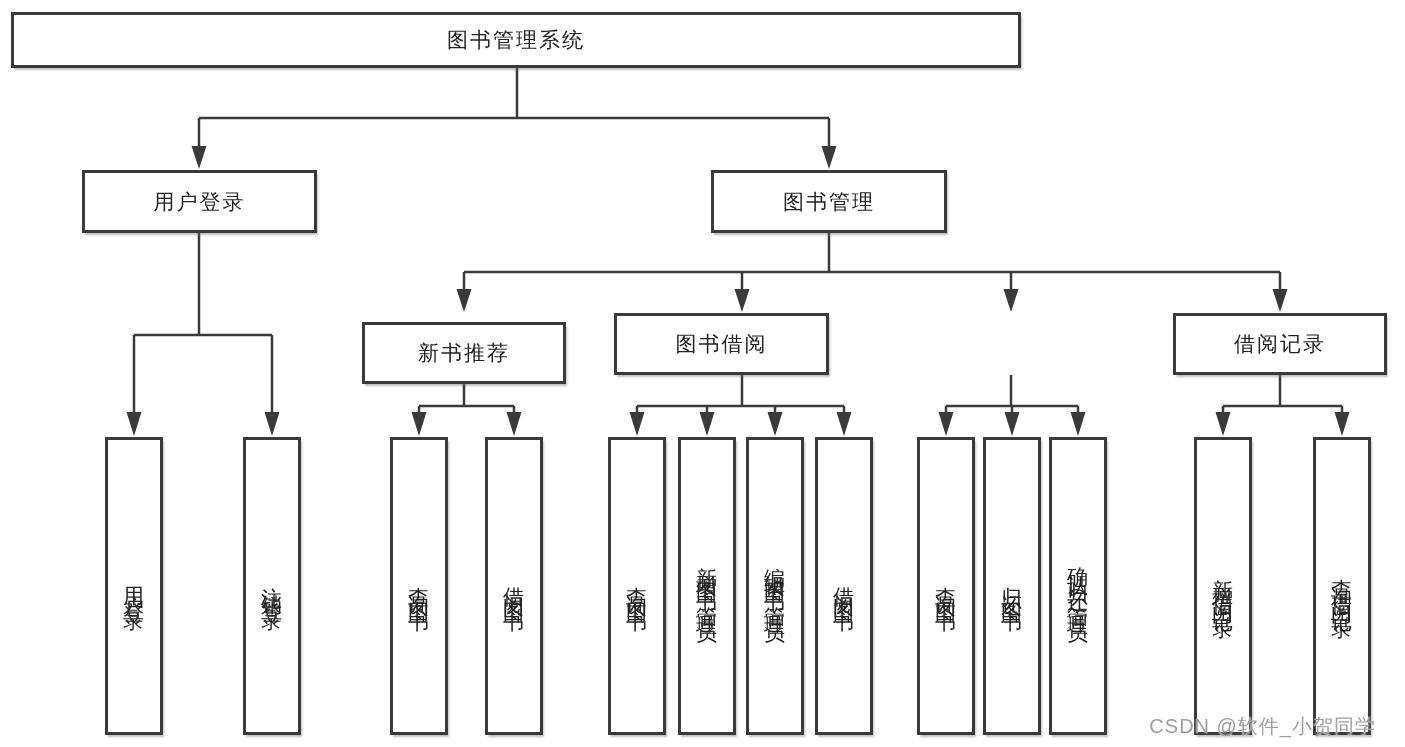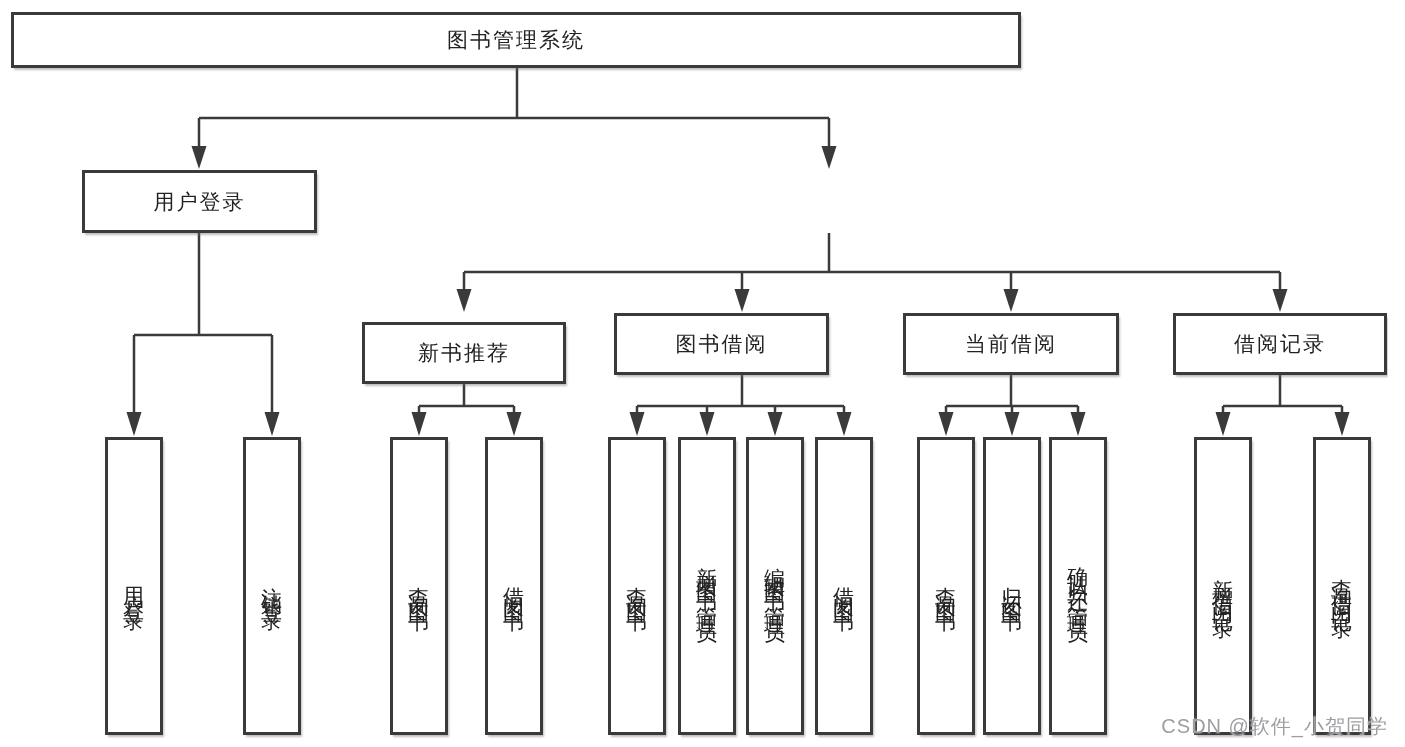--- a/index.html
+++ b/index.html
@@ -35,21 +35,21 @@
   }
   .box.v span {
     writing-mode: vertical-rl;
     text-orientation: mixed;
     font-size: 21px;
     letter-spacing: 8px;
     line-height: 1;
   }
   .watermark {
     position: absolute;
-    right: 0;
+    right: 12px;
     top: 713px;
     font-size: 20px;
     letter-spacing: 1px;
     color: #9d9da2;
     text-shadow: 0 0 2px #ffffff;
     white-space: nowrap;
     z-index: 10;
   }
 </style>
 </head>
@@ -89,29 +89,29 @@
     </g>
   </svg>
 
   <div class="box h" style="left:11px; top:12px; width:1010px; height:56px">
     <span>图书管理系统</span>
   </div>
 
   <div class="box h" style="left:82px; top:170px; width:235px; height:63px">
     <span>用户登录</span>
   </div>
+  <div class="box h" style="left:711px; top:170px; width:236px; height:63px">
+    <span>图书管理</span>
+  </div>
 
   <div class="box h" style="left:362px; top:322px; width:204px; height:62px">
     <span>新书推荐</span>
   </div>
   <div class="box h" style="left:614px; top:313px; width:215px; height:62px">
     <span>图书借阅</span>
-  </div>
-  <div class="box h" style="left:903px; top:313px; width:216px; height:62px">
-    <span>当前借阅</span>
   </div>
   <div class="box h" style="left:1173px; top:313px; width:214px; height:62px">
     <span>借阅记录</span>
   </div>
 
   <div class="box v" style="left:105px; top:437px; width:58px; height:298px">
     <span>用户登录</span>
   </div>
   <div class="box v" style="left:243px; top:437px; width:58px; height:298px">
     <span>注销登录</span>

